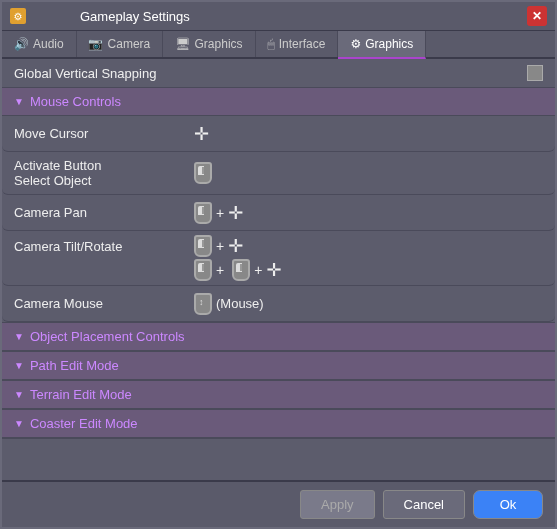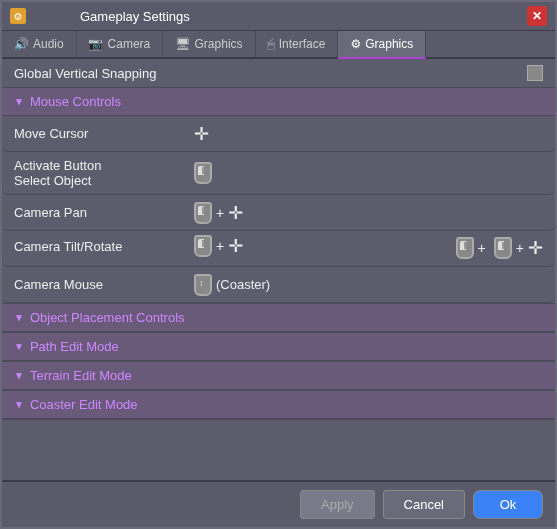--- a/index.html
+++ b/index.html
@@ -307,21 +307,21 @@
 
         <div class="control-row">
           <div class="control-label">Camera Pan</div>
           <div class="control-binding">
             <div class="mouse-icon-left"></div>
             <span class="plus-sign">+</span>
             <span class="move-icon">✛</span>
           </div>
         </div>
 
-        <div class="control-row" style="flex-direction: row; align-items: flex-start; padding-top: 4px; padding-bottom: 4px;">
+        <div class="control-row" style="flex-direction: column; align-items: flex-start; padding-top: 4px; padding-bottom: 4px;">
           <div style="display:flex; align-items:center; width:100%;">
             <div class="control-label">Camera Tilt/Rotate</div>
             <div class="control-binding">
               <div class="mouse-icon-left"></div>
               <span class="plus-sign">+</span>
               <span class="move-icon">✛</span>
             </div>
           </div>
           <div style="display:flex; align-items:center; padding-left: 180px; margin-top: 2px;">
             <div class="control-binding">
@@ -331,21 +331,21 @@
               <span class="plus-sign">+</span>
               <span class="move-icon">✛</span>
             </div>
           </div>
         </div>
 
         <div class="control-row">
           <div class="control-label">Camera Mouse</div>
           <div class="control-binding">
             <div class="mouse-scroll"></div>
-            <span class="scroll-text">(Coaster)</span>
+            <span class="scroll-text">(Mouse)</span>
           </div>
         </div>
       </div>
     </div>
 
     <div class="collapsible-section">
       <div class="section-header">
         <span class="arrow">▼</span>
         <span>Object Placement Controls</span>
       </div>

